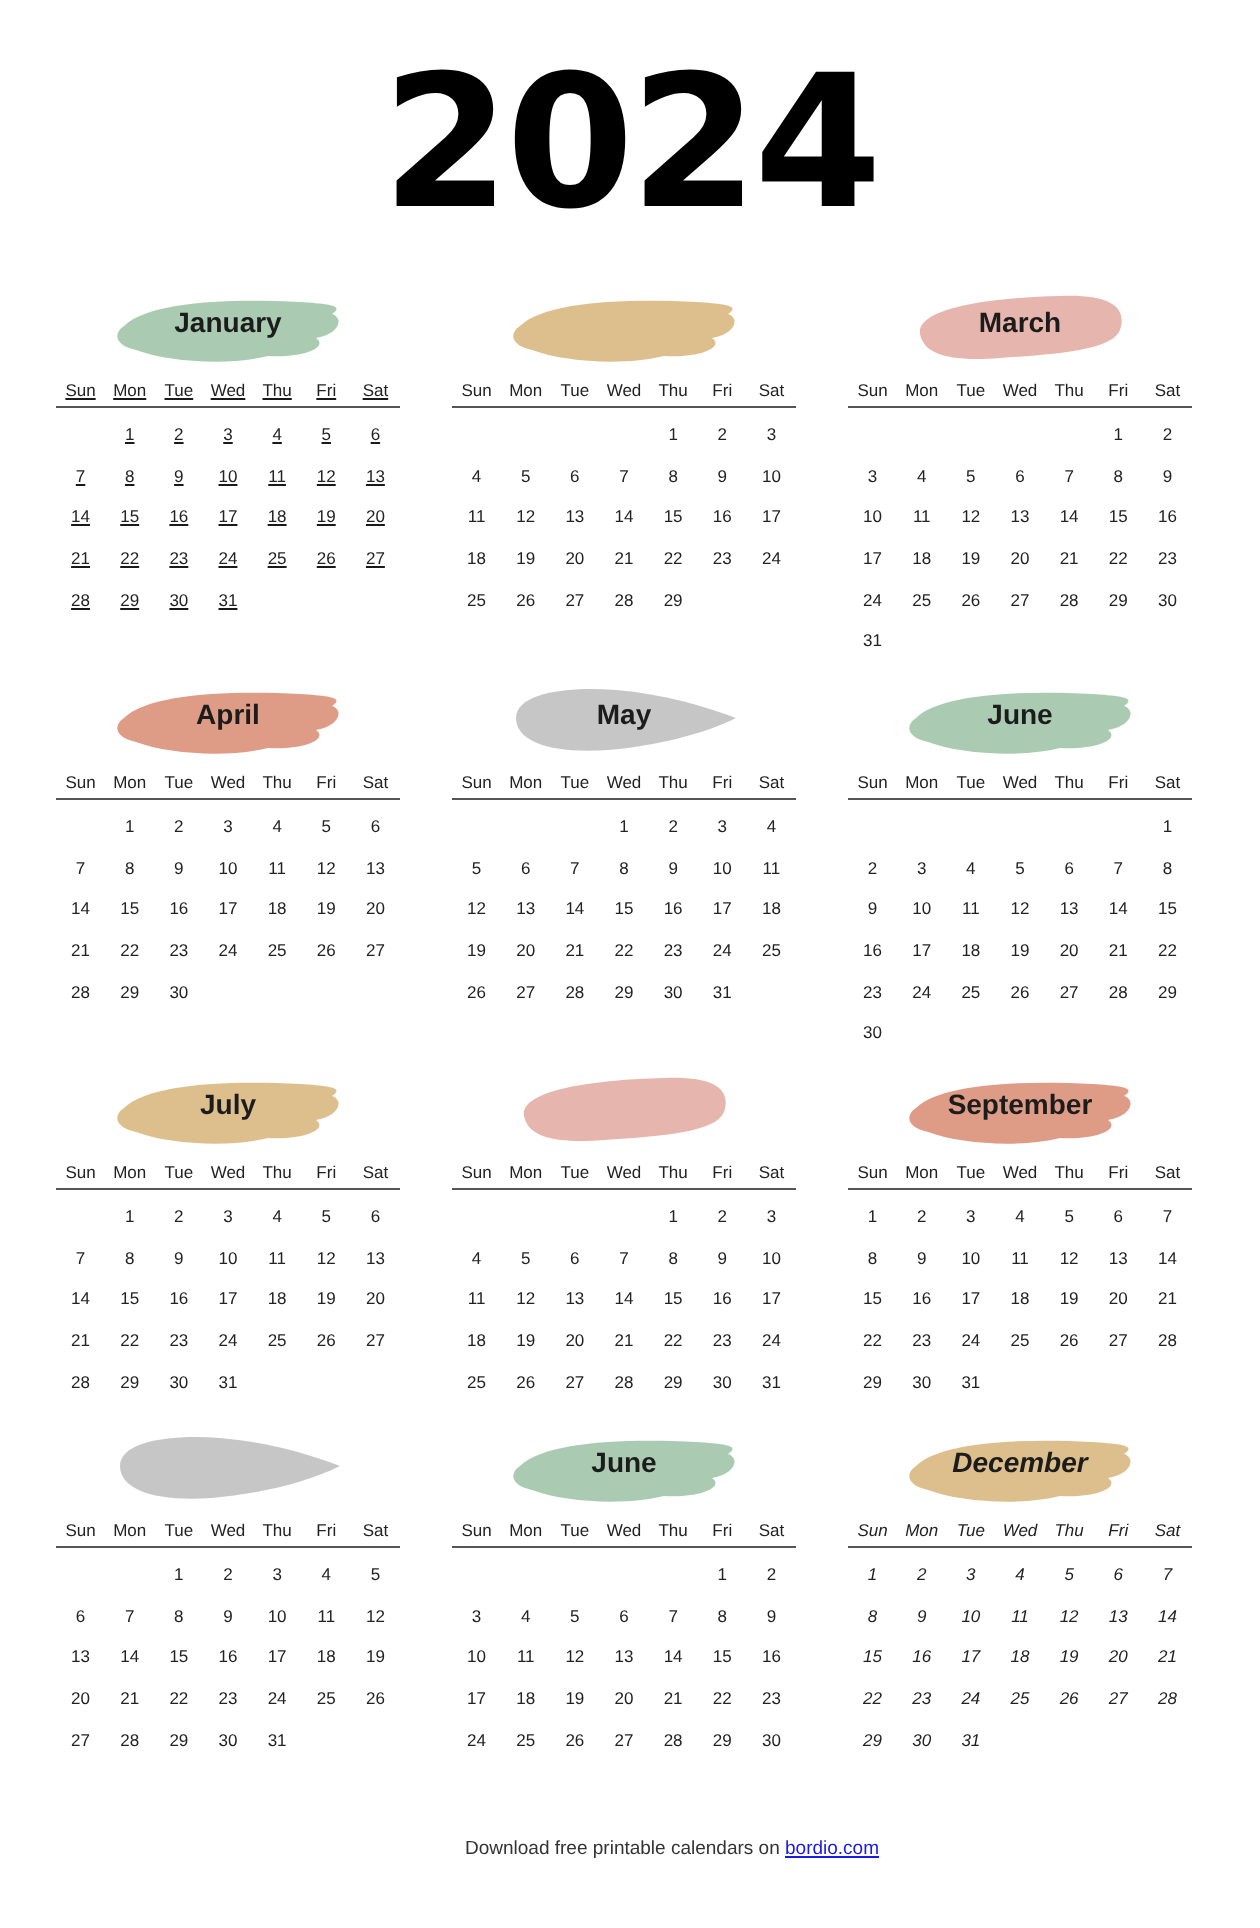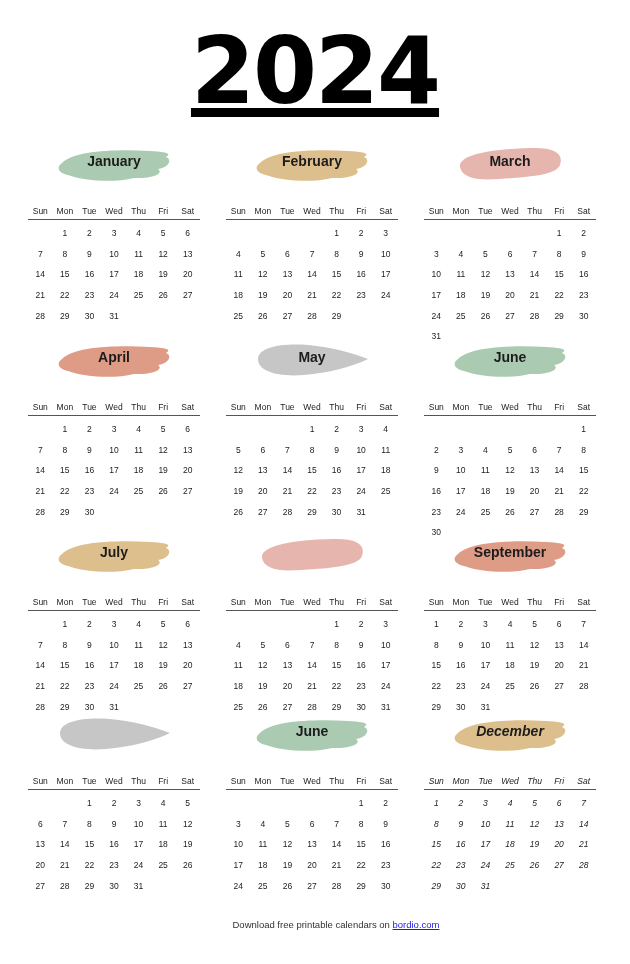--- a/index.html
+++ b/index.html
@@ -1,40 +1,40 @@
 <!DOCTYPE html>
 <html><head>
 <meta charset="utf-8">
 <style>
   html, body { margin: 0; padding: 0; background: #ffffff; }
   body { width: 630px; height: 964px; position: relative; overflow: hidden;
          font-family: "Liberation Sans", "DejaVu Sans", sans-serif; color: #1a1a1a; }
   .year { position: absolute; top: 22px; left: 0; width: 630px; text-align: center;
           font-family: "DejaVu Sans", sans-serif; font-weight: bold; font-size: 92px;
-          letter-spacing: -2px; color: #000; line-height: 100px; text-decoration: underline; }
+          letter-spacing: -2px; color: #000; line-height: 100px; }
   .month { position: absolute; width: 172px; }
   .label-wrap { position: relative; height: 44px; }
   .stroke { position: absolute; opacity: 0.85; }
   .mlabel { position: absolute; left: 0; right: 0; top: 10px; text-align: center;
             font-weight: bold; font-size: 14px; color: #1c1c1c; z-index: 2; }
-  .grid { display: grid; grid-template-columns: repeat(7, 1fr); margin-top: 16px; }
+  .grid { display: grid; grid-template-columns: repeat(7, 1fr); }
   .dow { font-size: 8.5px; text-align: center; height: 16px; line-height: 16px; color: #222; }
   .rule { grid-column: 1 / span 7; height: 1px; background: #555; margin-bottom: 3px; }
   .day { font-size: 8.5px; text-align: center; height: 20.7px; line-height: 20.7px; color: #222; }
   .footer { position: absolute; top: 919px; left: 0; width: 630px; text-align: center;
             font-size: 9.5px; color: #333; padding-left: 21px; }
   .footer a { color: #1a1ae6; text-decoration: underline; }
 </style>
 </head>
 <body>
 
 <div class="year">2024</div>
 
 <div id="months">
-    <div class="month" style="left: 28px; top: 143px;">
+    <div class="month" style="left: 28px; top: 143px; text-decoration: underline;">
       <div class="label-wrap">
         <svg class="stroke" width="120" height="40" viewBox="0 0 120 40" style="left: 26px; top: 2px;">
           <path d="M8,18 C20,6 60,4 96,6 C112,7 118,8 112,12 C118,14 116,22 104,24 C110,28 100,34 80,33 C60,38 30,36 14,30 C4,28 2,22 8,18 Z" fill="#9cc3a4"></path>
         </svg>
         <div class="mlabel">January</div>
       </div>
       <div class="grid">
         <div class="dow">Sun</div>
         <div class="dow">Mon</div>
         <div class="dow">Tue</div>
@@ -75,21 +75,20 @@
         <div class="day">29</div>
         <div class="day">30</div>
         <div class="day">31</div>
       </div>
     </div>
     <div class="month" style="left: 226px; top: 143px;">
       <div class="label-wrap">
         <svg class="stroke" width="120" height="40" viewBox="0 0 120 40" style="left: 26px; top: 2px;">
           <path d="M8,18 C20,6 60,4 96,6 C112,7 118,8 112,12 C118,14 116,22 104,24 C110,28 100,34 80,33 C60,38 30,36 14,30 C4,28 2,22 8,18 Z" fill="#d8b47a"></path>
         </svg>
-        <div class="mlabel">February</div>
       </div>
       <div class="grid">
         <div class="dow">Sun</div>
         <div class="dow">Mon</div>
         <div class="dow">Tue</div>
         <div class="dow">Wed</div>
         <div class="dow">Thu</div>
         <div class="dow">Fri</div>
         <div class="dow">Sat</div>
         <div class="rule"></div>

